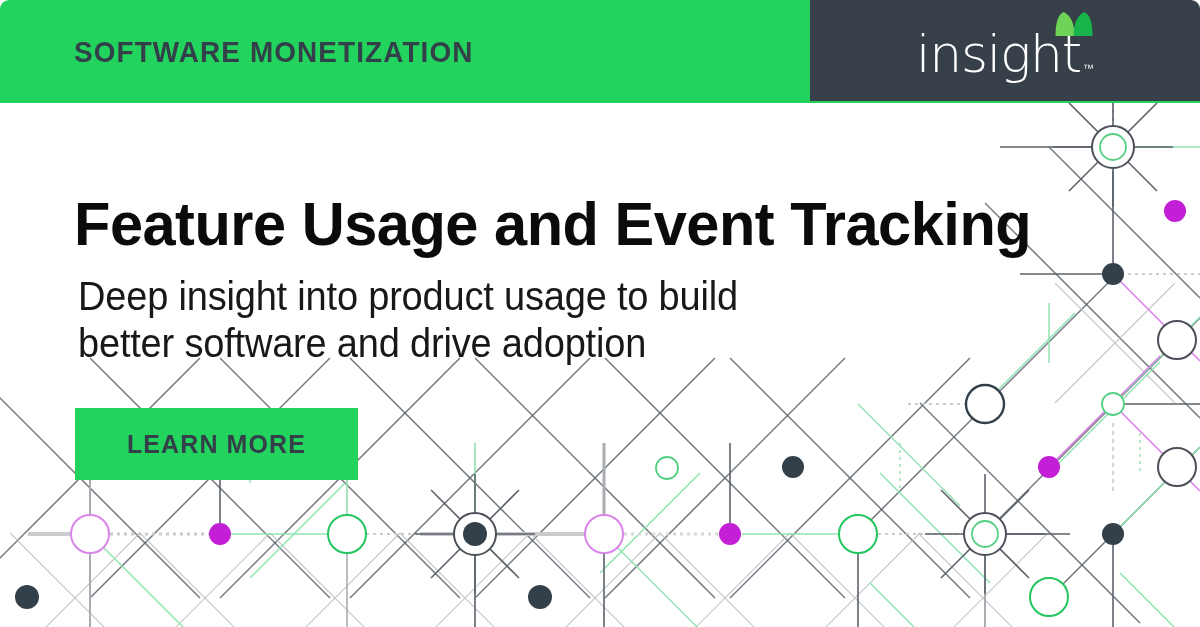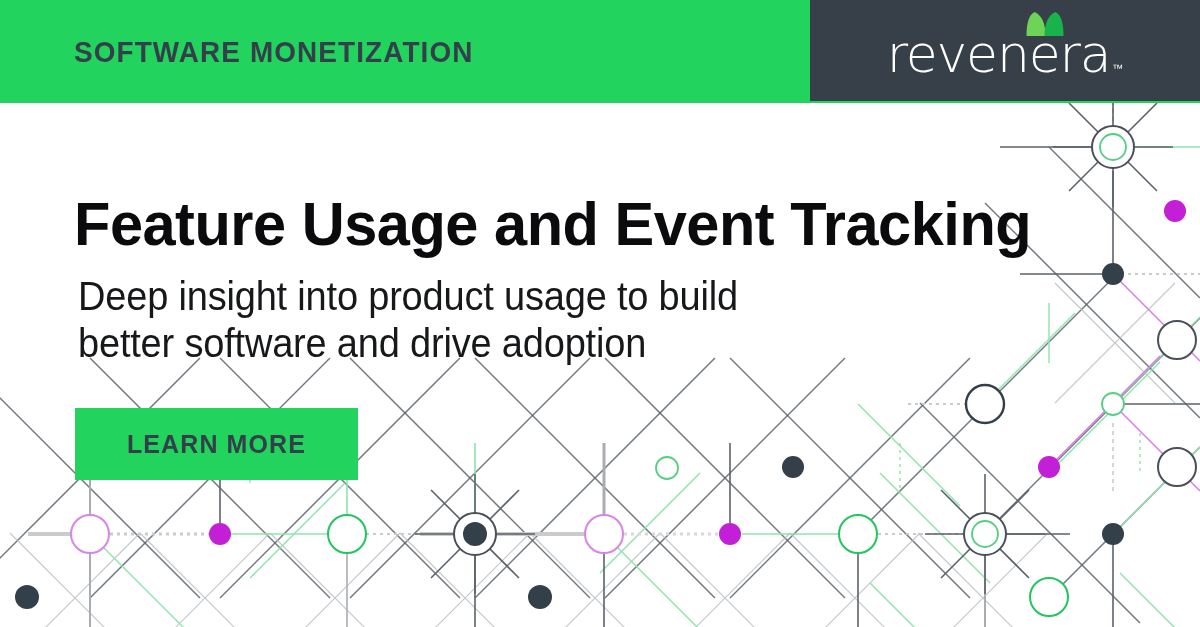--- a/index.html
+++ b/index.html
@@ -11,20 +11,21 @@
   body {
     font-family: "Liberation Sans", sans-serif;
   }
 
   .banner {
     position: relative;
     width: 1200px;
     height: 627px;
     overflow: hidden;
     background: #ffffff;
+    border-radius: 9px;
   }
 
   
   .header {
     position: absolute;
     left: 0;
     top: 0;
     width: 1200px;
     height: 103px;
     display: flex;
@@ -339,21 +340,21 @@
       <circle cx="540" cy="494" r="12"></circle>
     </g>
   </svg>
 
   <div class="header">
     <div class="header-eyebrow-panel">
       <div class="eyebrow-text">SOFTWARE MONETIZATION</div>
     </div>
     <div class="header-logo-panel">
       <div class="logo-wrap">
-        <span class="logo-word">revenera</span>
+        <span class="logo-word">insight</span>
         <span class="logo-tm">™</span>
         <svg class="logo-leaf" viewBox="0 0 38 24" aria-hidden="true">
           <path d="M19 24 C19 11 15 3 8 0 C2 3 0 12 0 24 Z" transform="translate(0.5,0)" fill="#6ed457"></path>
           <path d="M19 24 C19 11 23 3 30 0 C36 3 38 12 38 24 Z" transform="translate(-0.5,0)" fill="#19b34c"></path>
         </svg>
       </div>
     </div>
   </div>
 
   <div class="content">

